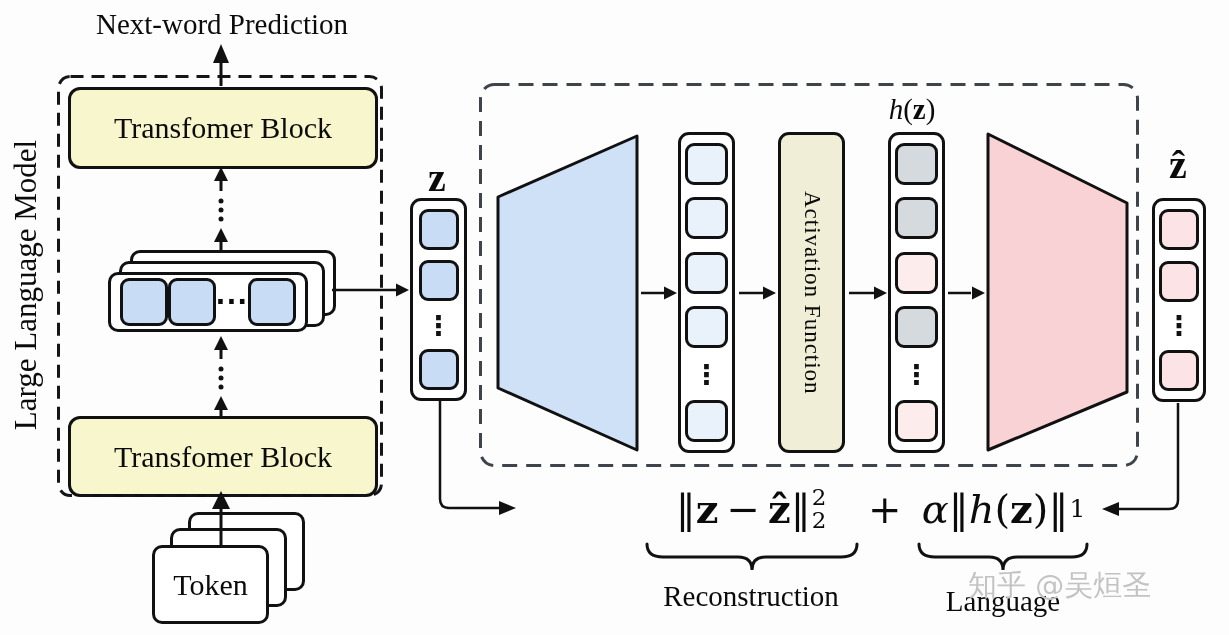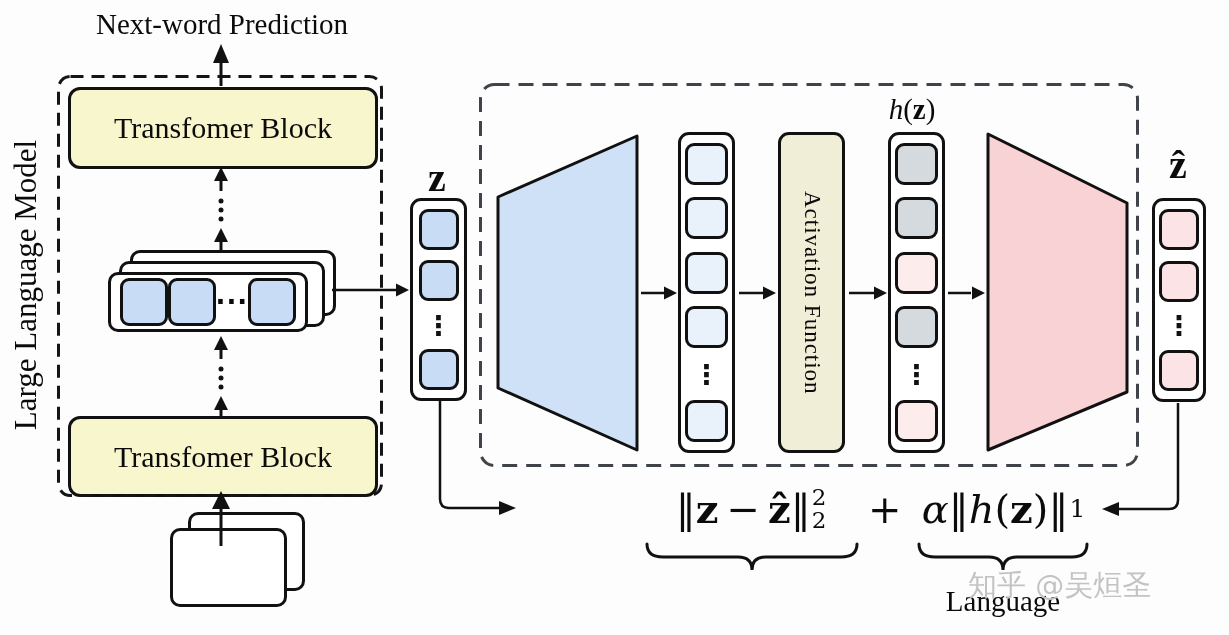--- a/index.html
+++ b/index.html
@@ -74,20 +74,21 @@
     <span class="hcell"></span>
     <span class="hcell"></span>
     <span class="hdots">···</span>
     <span class="hcell"></span>
   </div>
 
   <div class="abs tblock ctr" style="left:68px;top:416px;width:304px;height:75px;">Transfomer Block</div>
 
   <div class="abs card" style="left:188px;top:512px;width:111px;height:73px;"></div>
   <div class="abs card" style="left:170px;top:528px;width:111px;height:73px;"></div>
+  <div class="abs card ctr" style="left:152px;top:545px;width:111px;height:73px;font-size:30px;">Token</div>
 
   <div class="abs ctr big-var" style="left:415px;top:156px;width:44px;height:42px;">z</div>
   <div class="abs vcol vcol-sm" style="left:410px;top:198px;width:57px;height:203px;">
       <div class="cell" style="background: rgb(201, 220, 245);"></div>
       <div class="cell" style="background: rgb(201, 220, 245);"></div>
       <div class="vdots">⋮</div>
       <div class="cell" style="background: rgb(201, 220, 245);"></div>
     </div>
 
 
@@ -152,20 +153,21 @@
     <i>α</i>
       <span>‖</span>
       <i>h</i>
       <span>(</span>
       <b>z</b>
       <span>)</span>
       <span>‖</span>
       <span class="sub1">1</span>
   </div>
 
+  <div class="abs ctr under-label" style="left:645px;top:579px;width:212px;height:34px;">Reconstruction</div>
   <div class="abs ctr under-label" style="left:918px;top:584px;width:170px;height:34px;">Language</div>
 
   <div class="abs watermark" style="left:968px;top:566px;">知乎 @吴烜圣</div>
 
   <svg class="svg-layer" viewBox="0 0 1229 635">
 
     <rect x="58.5" y="76.5" width="323" height="419" rx="12" fill="none" stroke="#151515" stroke-width="3" stroke-dasharray="13 8"></rect>
     <rect x="480.5" y="84.5" width="657" height="381" rx="14" fill="none" stroke="#3f444b" stroke-width="3" stroke-dasharray="15 9"></rect>
 
     <path d="M498,197 L637,136 L637,450 L498,388 Z" fill="#cfe1f7" stroke="#111" stroke-width="3" stroke-linejoin="round"></path>

